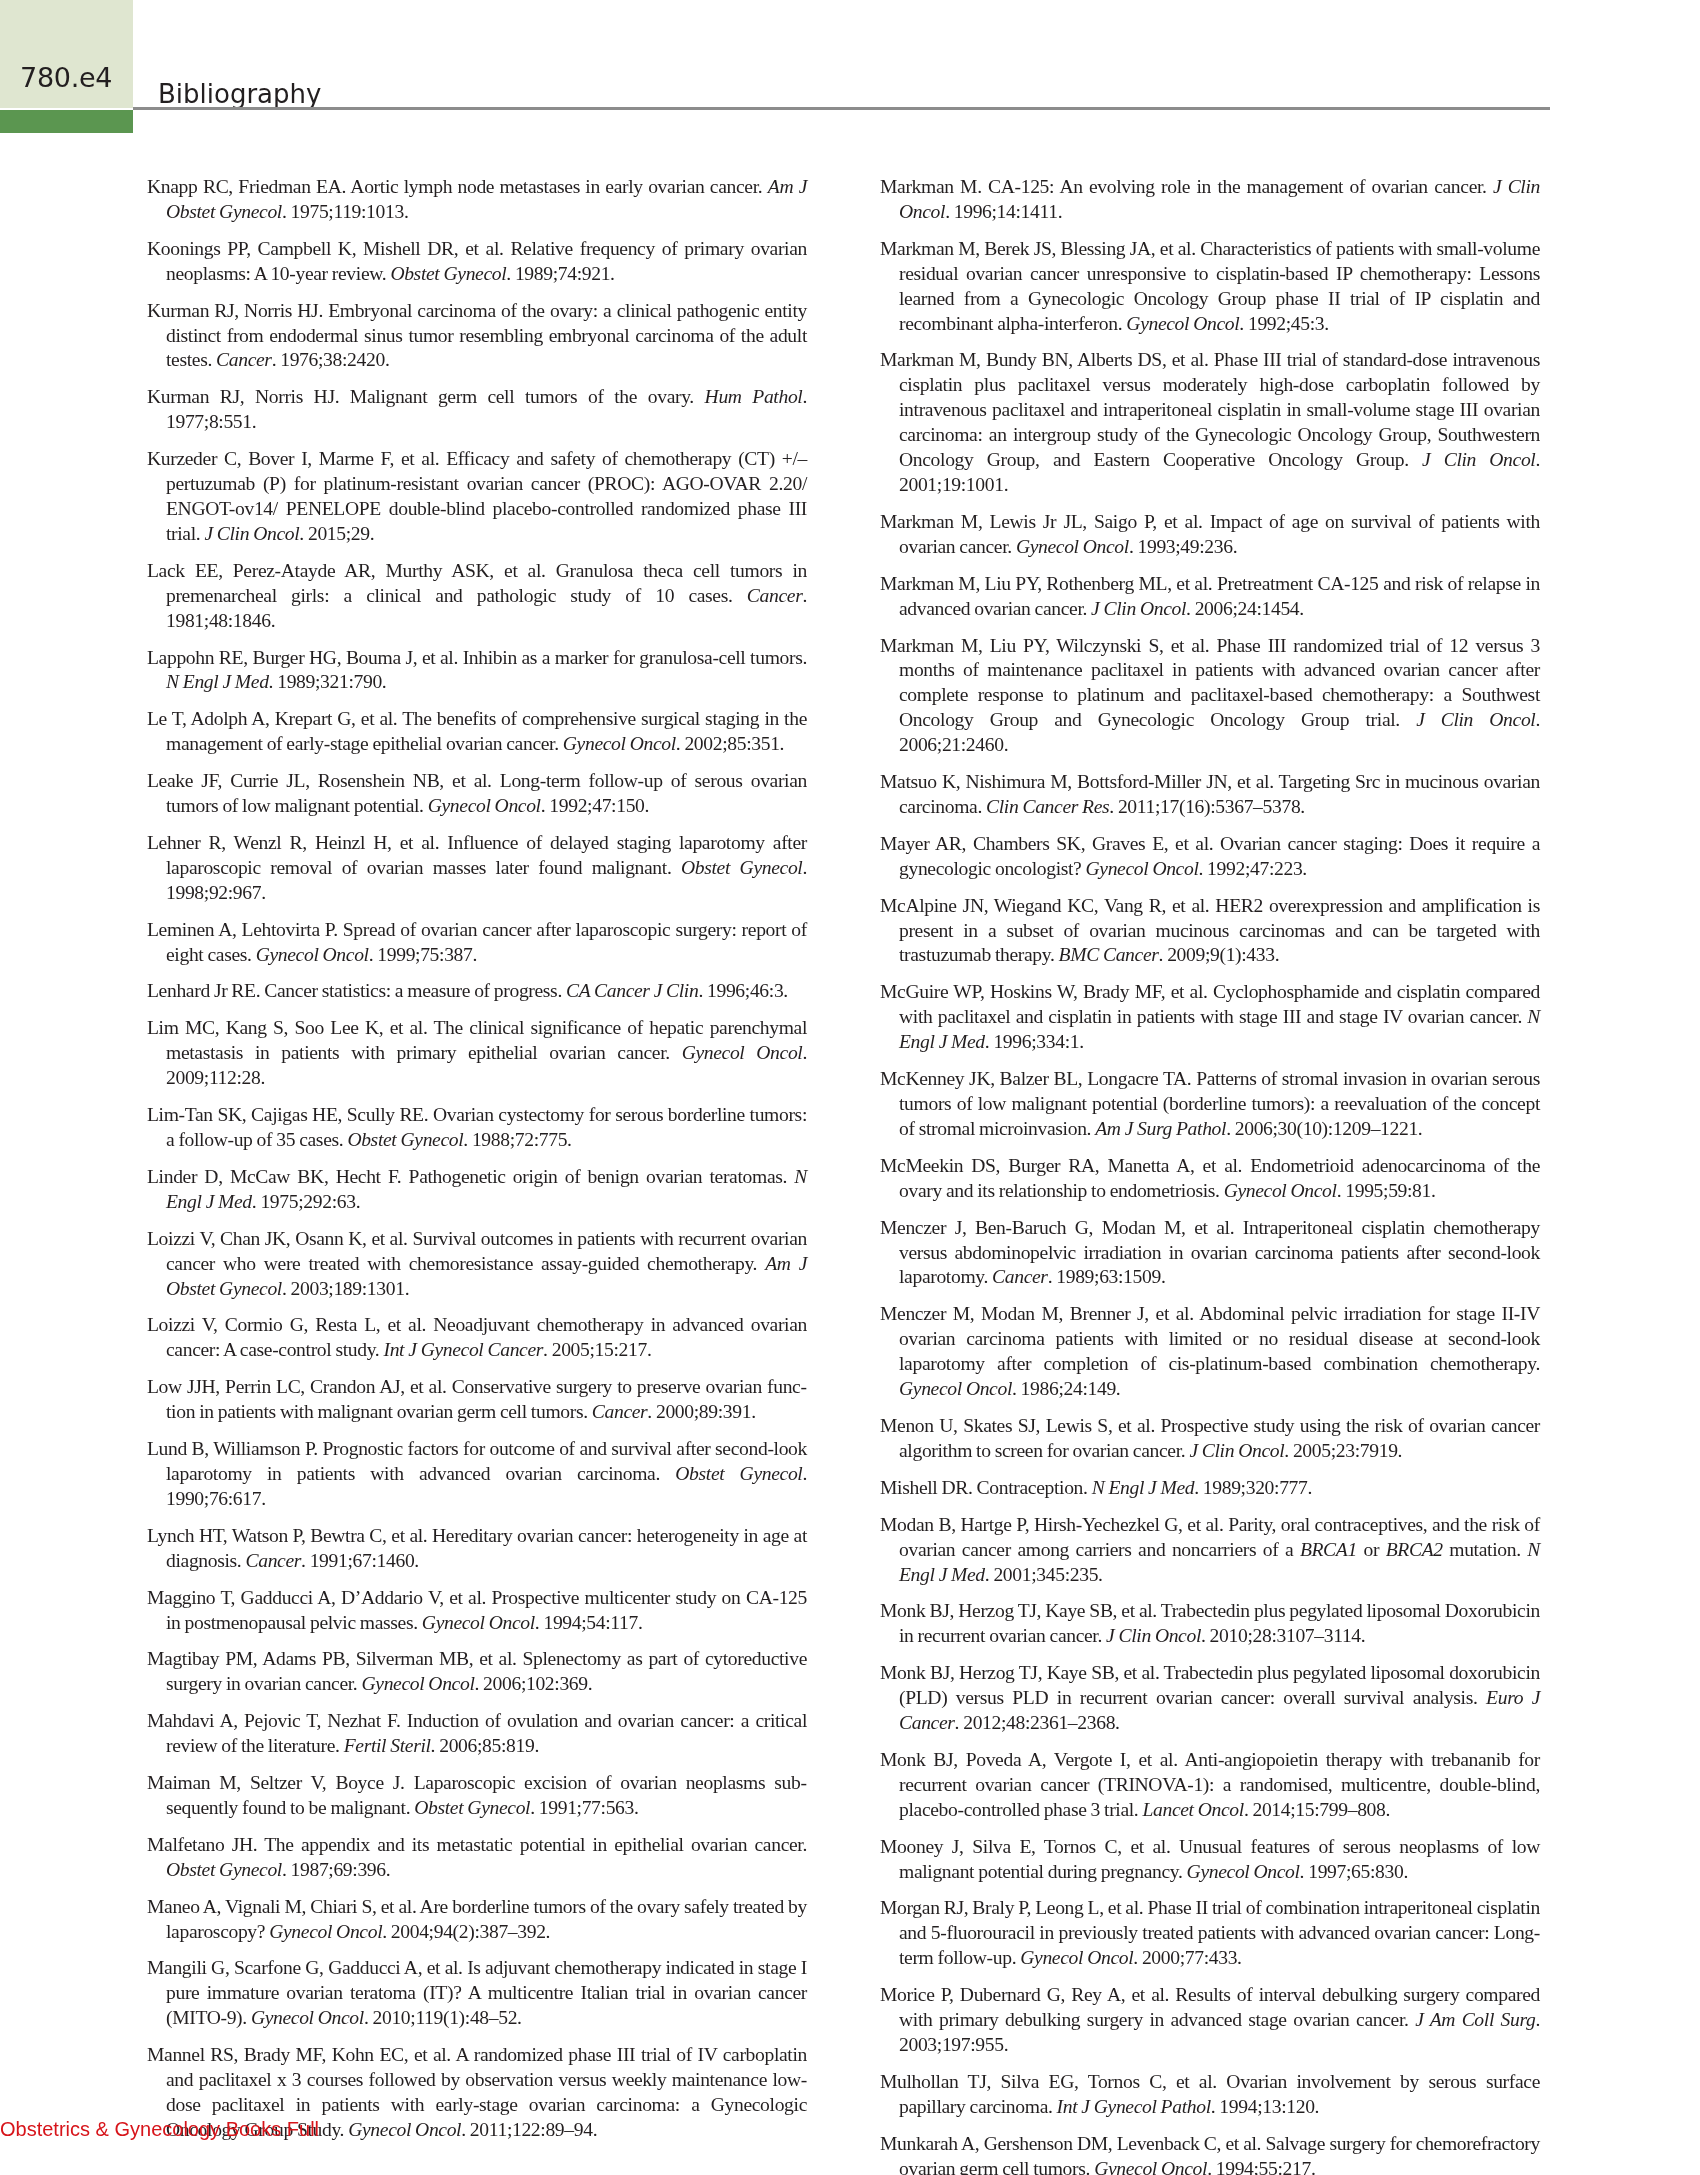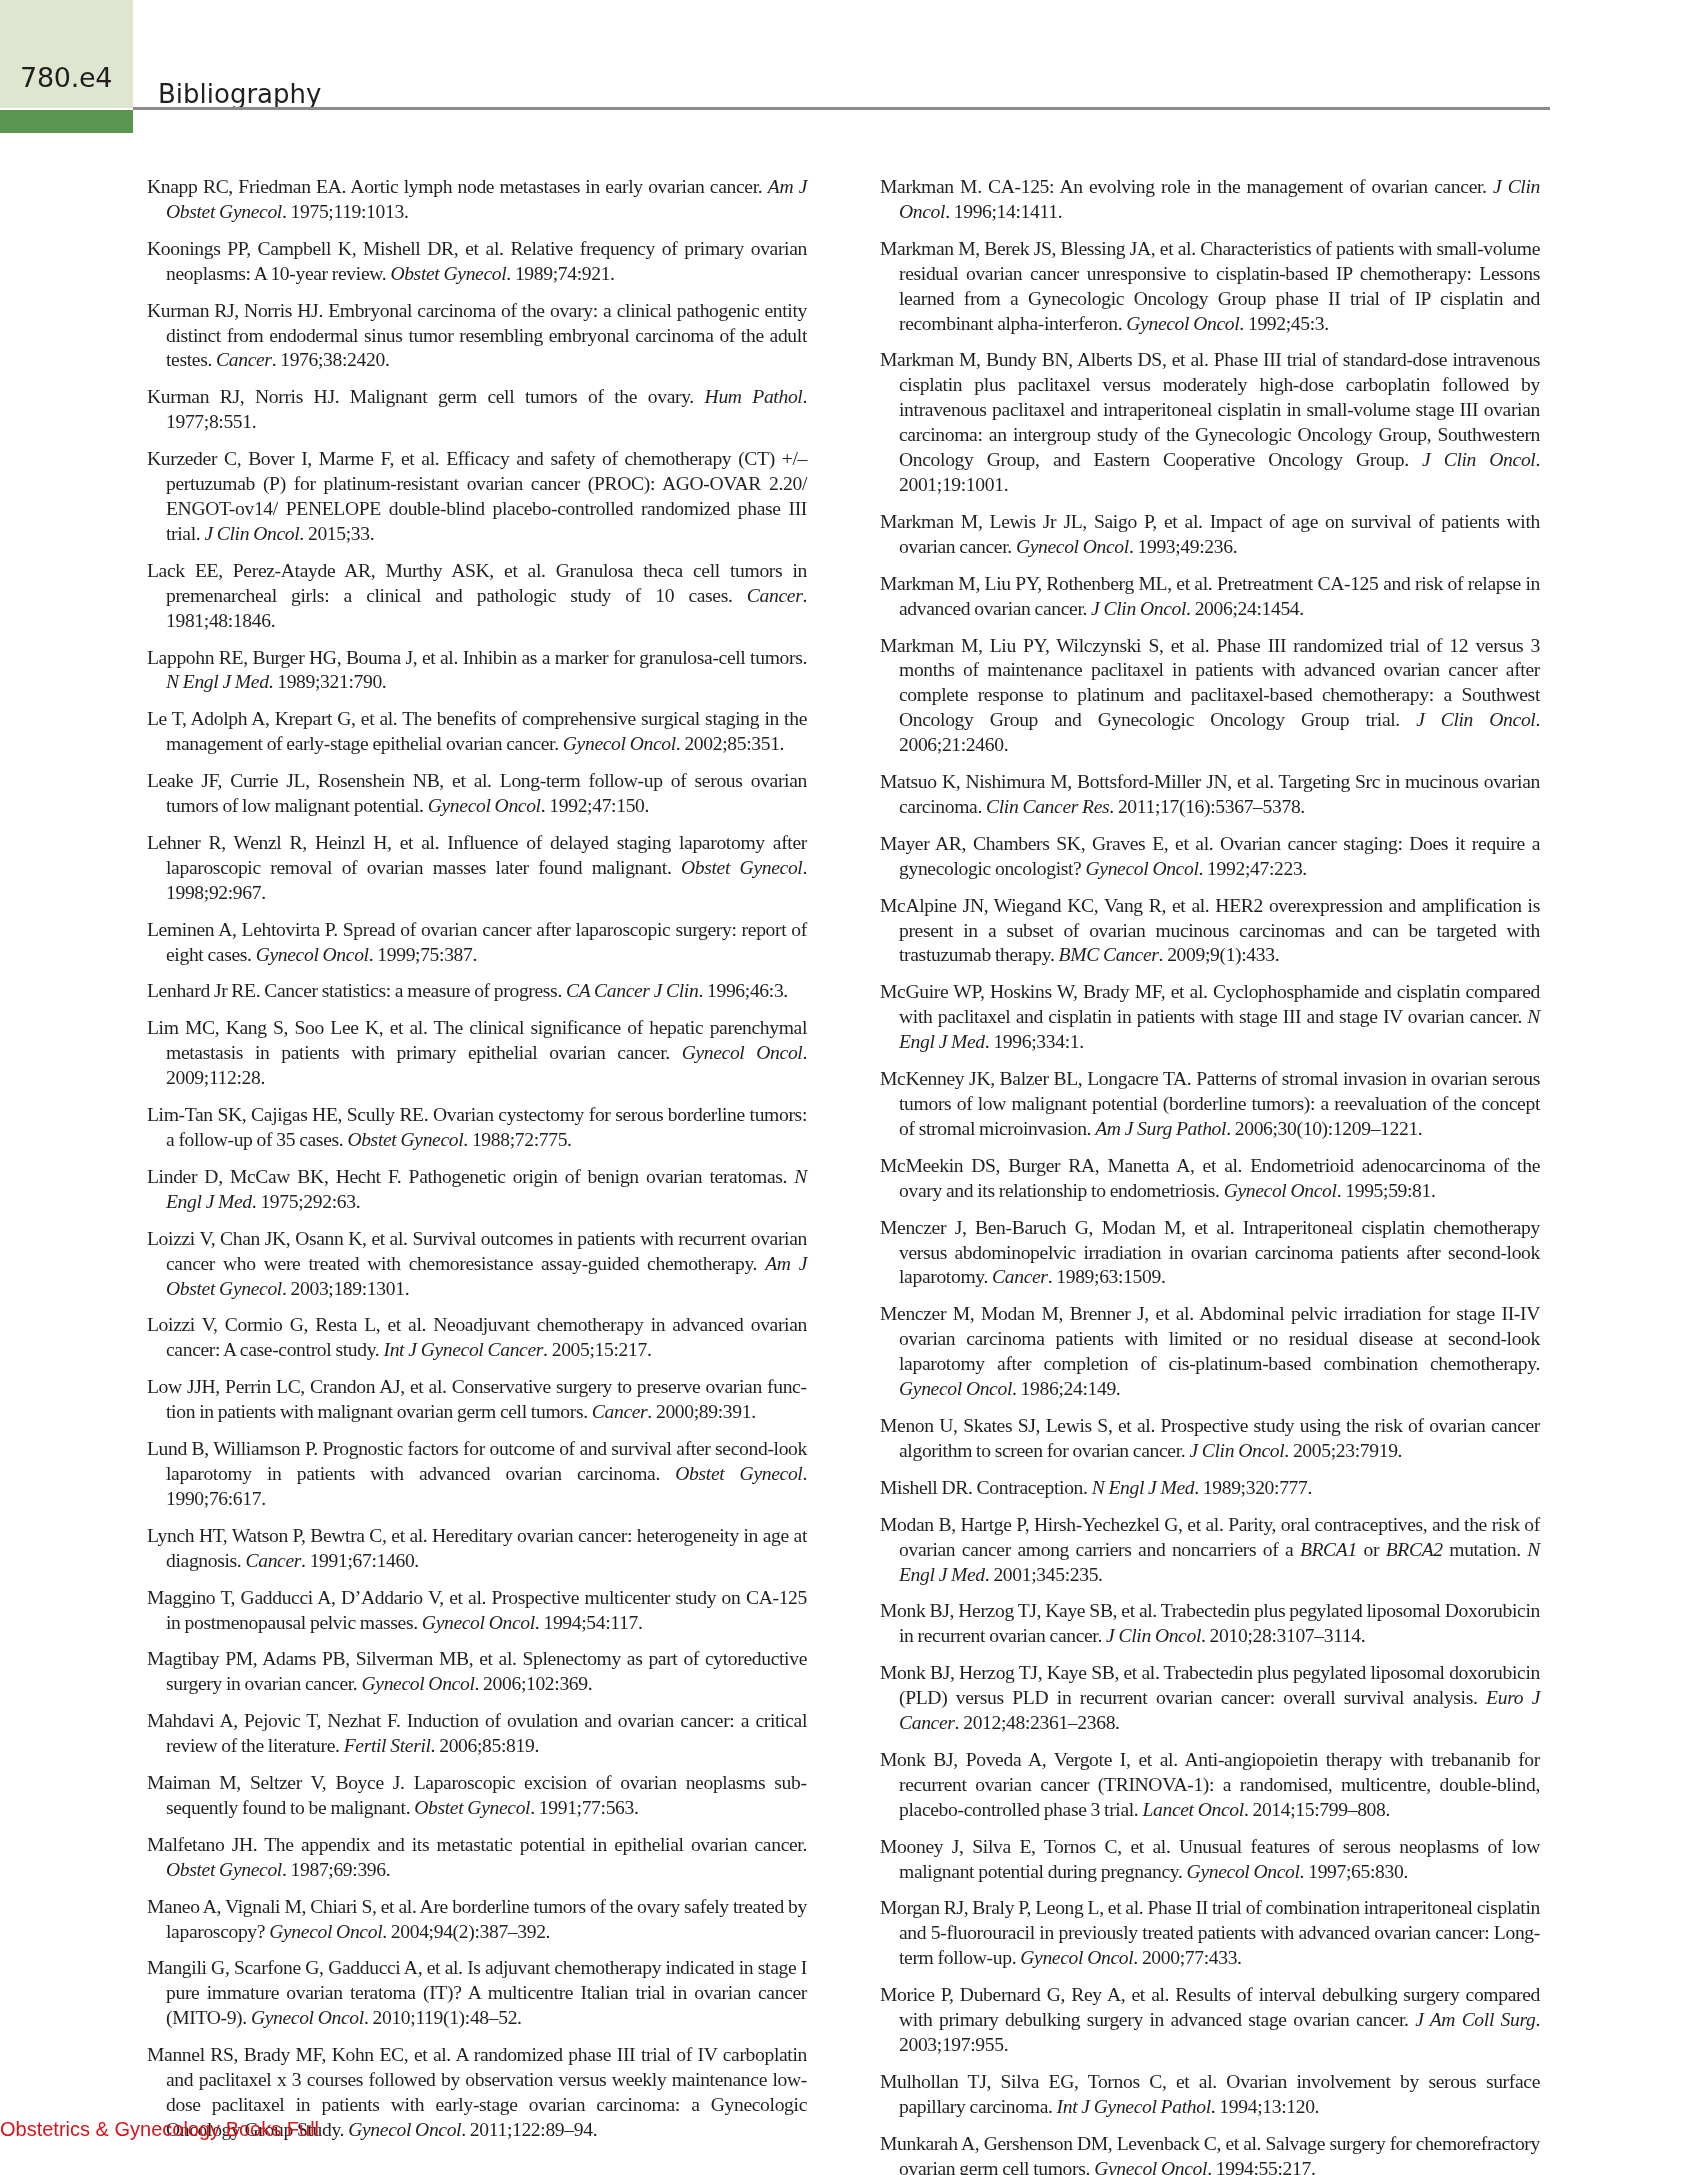--- a/index.html
+++ b/index.html
@@ -83,21 +83,21 @@
 <div class="page-tab-band"></div>
 <div class="page-number">780.e4</div>
 <div class="running-head">Bibliography</div>
 <div class="header-rule"></div>
 
 <div class="column col-left">
     <p class="ref"><span>Knapp RC, Friedman EA. Aortic lymph node metastases in early ovarian cancer. </span><span class="journal">Am J Obstet Gynecol</span><span>. 1975;119:1013.</span></p>
     <p class="ref"><span>Koonings PP, Campbell K, Mishell DR, et al. Relative frequency of primary ovarian neoplasms: A 10-year review. </span><span class="journal">Obstet Gynecol</span><span>. 1989;74:921.</span></p>
     <p class="ref"><span>Kurman RJ, Norris HJ. Embryonal carcinoma of the ovary: a clinical pathogenic entity distinct from endodermal sinus tumor resembling embryonal carci­noma of the adult testes. </span><span class="journal">Cancer</span><span>. 1976;38:2420.</span></p>
     <p class="ref"><span>Kurman RJ, Norris HJ. Malignant germ cell tumors of the ovary. </span><span class="journal">Hum Pathol</span><span>. 1977;8:551.</span></p>
-    <p class="ref"><span>Kurzeder C, Bover I, Marme F, et al. Efficacy and safety of chemotherapy (CT) +/– pertuzumab (P) for platinum-resistant ovarian cancer (PROC): AGO-OVAR 2.20/ ENGOT-ov14/ PENELOPE double-blind placebo-controlled randomized phase III trial. </span><span class="journal">J Clin Oncol</span><span>. 2015;33.</span></p>
+    <p class="ref"><span>Kurzeder C, Bover I, Marme F, et al. Efficacy and safety of chemotherapy (CT) +/– pertuzumab (P) for platinum-resistant ovarian cancer (PROC): AGO-OVAR 2.20/ ENGOT-ov14/ PENELOPE double-blind placebo-controlled randomized phase III trial. </span><span class="journal">J Clin Oncol</span><span>. 2015;29.</span></p>
     <p class="ref"><span>Lack EE, Perez-Atayde AR, Murthy ASK, et al. Granulosa theca cell tumors in premenarcheal girls: a clinical and pathologic study of 10 cases. </span><span class="journal">Cancer</span><span>. 1981;48:1846.</span></p>
     <p class="ref"><span>Lappohn RE, Burger HG, Bouma J, et al. Inhibin as a marker for granulosa-cell tumors. </span><span class="journal">N Engl J Med</span><span>. 1989;321:790.</span></p>
     <p class="ref"><span>Le T, Adolph A, Krepart G, et al. The benefits of comprehensive surgical staging in the management of early-stage epithelial ovarian cancer. </span><span class="journal">Gynecol Oncol</span><span>. 2002;85:351.</span></p>
     <p class="ref"><span>Leake JF, Currie JL, Rosenshein NB, et al. Long-term follow-up of serous ovar­ian tumors of low malignant potential. </span><span class="journal">Gynecol Oncol</span><span>. 1992;47:150.</span></p>
     <p class="ref"><span>Lehner R, Wenzl R, Heinzl H, et al. Influence of delayed staging laparotomy after laparoscopic removal of ovarian masses later found malignant. </span><span class="journal">Obstet Gynecol</span><span>. 1998;92:967.</span></p>
     <p class="ref"><span>Leminen A, Lehtovirta P. Spread of ovarian cancer after laparoscopic surgery: report of eight cases. </span><span class="journal">Gynecol Oncol</span><span>. 1999;75:387.</span></p>
     <p class="ref"><span>Lenhard Jr RE. Cancer statistics: a measure of progress. </span><span class="journal">CA Cancer J Clin</span><span>. 1996;46:3.</span></p>
     <p class="ref"><span>Lim MC, Kang S, Soo Lee K, et al. The clinical significance of hepatic paren­chymal metastasis in patients with primary epithelial ovarian cancer. </span><span class="journal">Gynecol Oncol</span><span>. 2009;112:28.</span></p>
     <p class="ref"><span>Lim-Tan SK, Cajigas HE, Scully RE. Ovarian cystectomy for serous borderline tumors: a follow-up of 35 cases. </span><span class="journal">Obstet Gynecol</span><span>. 1988;72:775.</span></p>
     <p class="ref"><span>Linder D, McCaw BK, Hecht F. Pathogenetic origin of benign ovarian terato­mas. </span><span class="journal">N Engl J Med</span><span>. 1975;292:63.</span></p>

